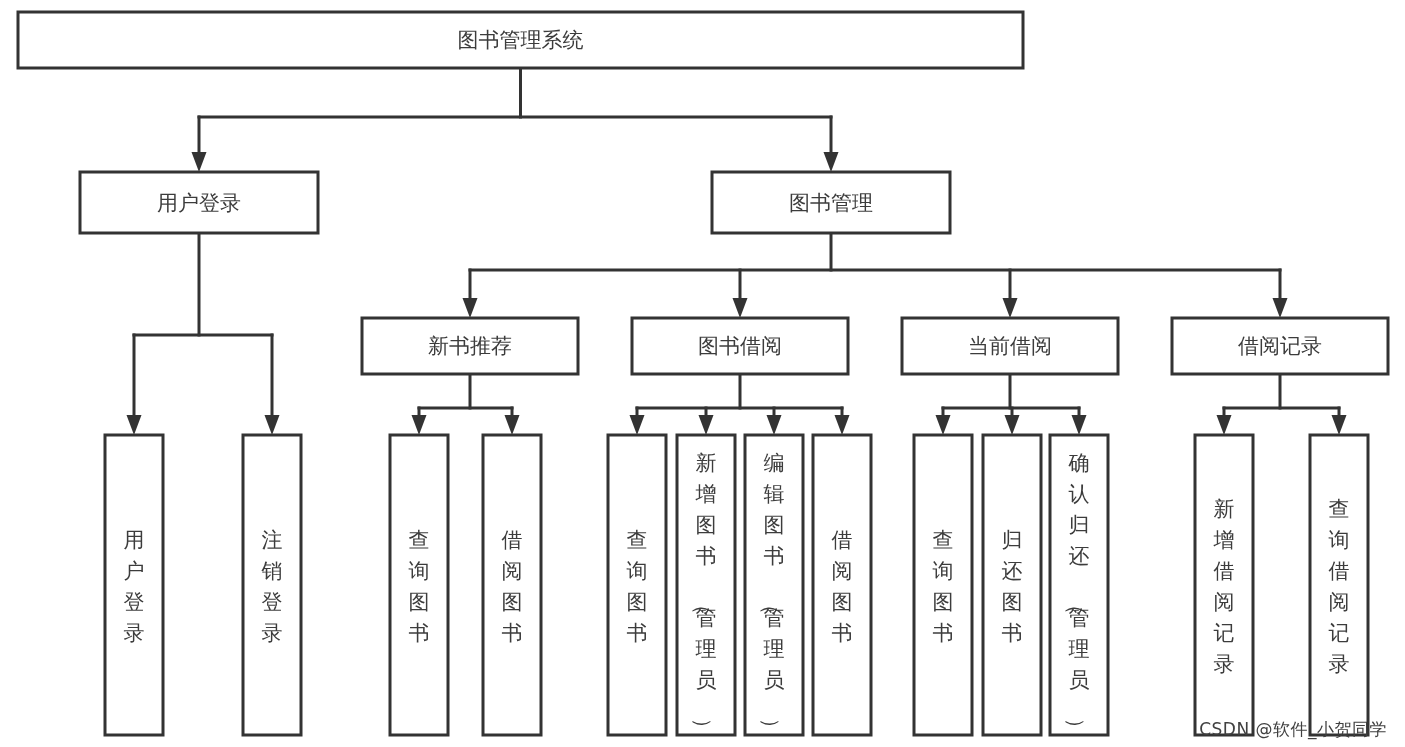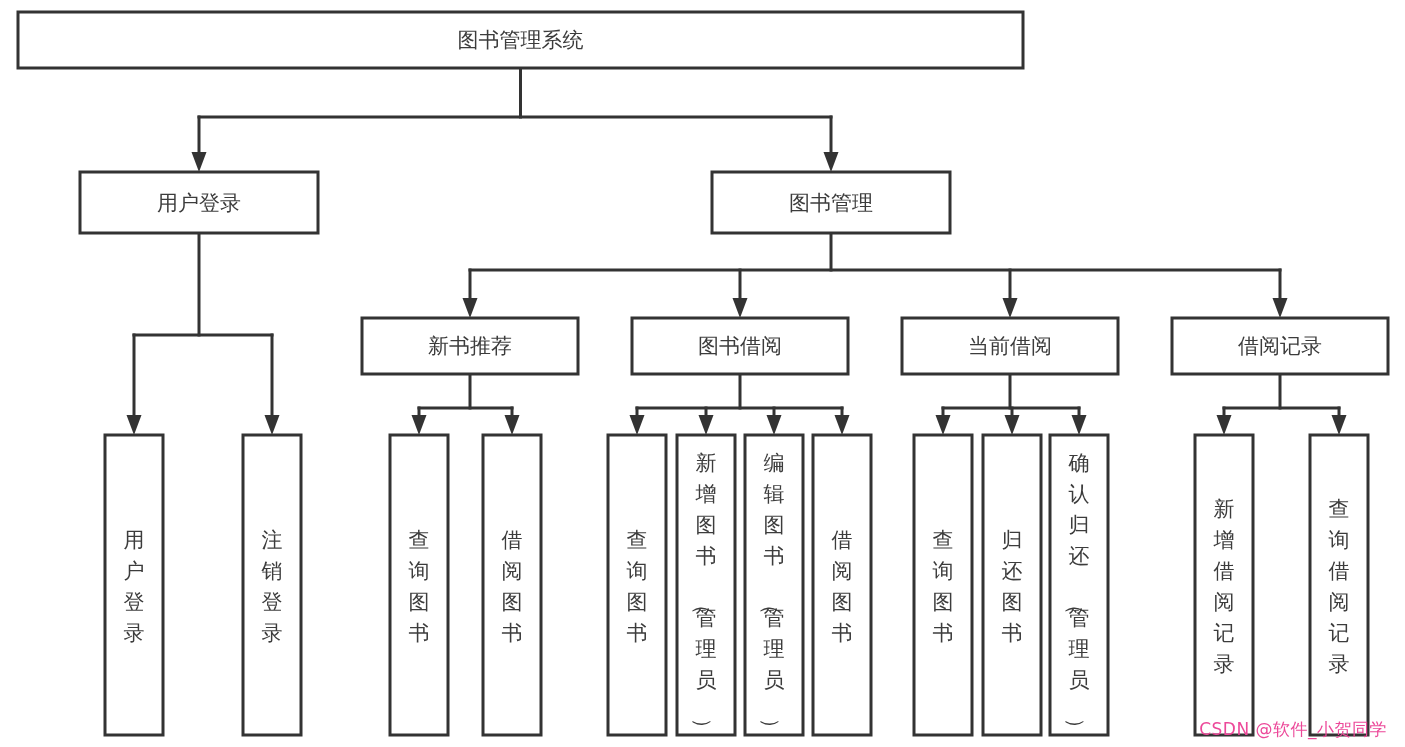--- a/index.html
+++ b/index.html
@@ -53,21 +53,21 @@
     font-size: 21px;
     fill: #3c3c3c;
     text-anchor: middle;
   }
   .watermark {
     position: absolute;
     right: 8px;
     bottom: 6px;
     font-family: "DejaVu Sans", "Liberation Sans", sans-serif;
     font-size: 17px;
-    color: #ec4899;
+    color: #404040;
     white-space: nowrap;
     letter-spacing: 0.5px;
   }
 </style>
 </head>
 <body>
 
 <div id="diagram-root">
   <svg class="flowchart" viewBox="0 0 1405 747" xmlns="http://www.w3.org/2000/svg">
     <g id="edges-layer">

